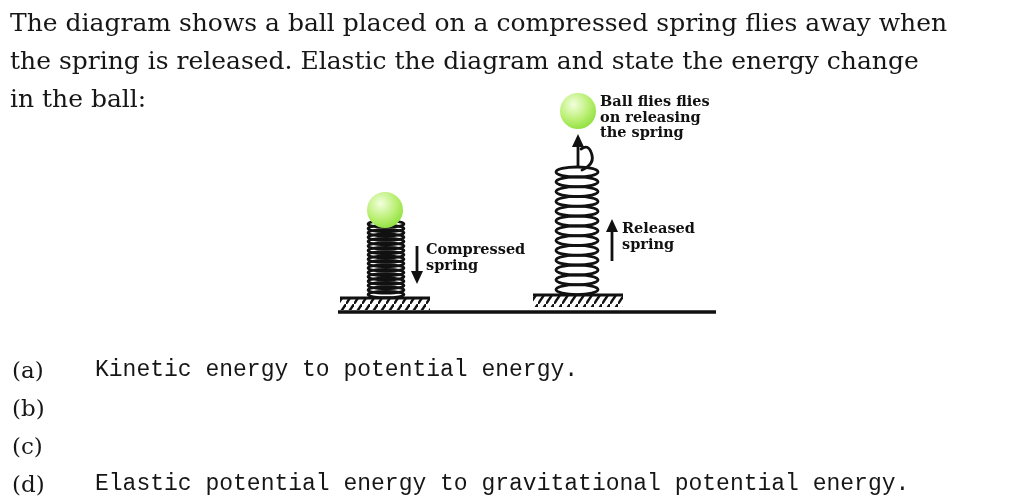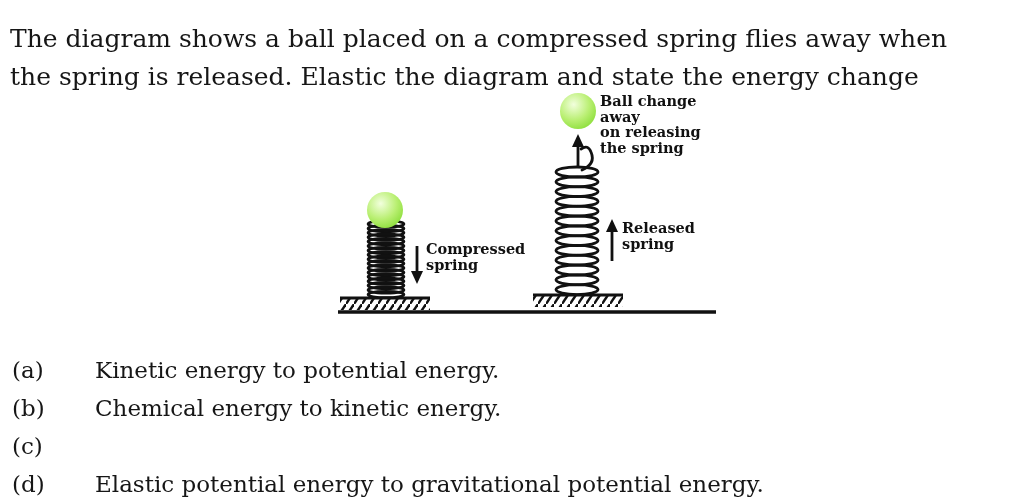--- a/index.html
+++ b/index.html
@@ -2,47 +2,48 @@
 <html style="--ink: #111111;"><head>
 <meta charset="utf-8">
 <style>
   :root { --ink:#111111; }
   * { margin:0; padding:0; box-sizing:border-box; }
   html,body { width:1024px; height:499px; background:#ffffff; overflow:hidden;
               font-family:"DejaVu Serif","Liberation Serif",serif; color:#1a1a1a; }
   .page { position:relative; width:1024px; height:499px; }
 
   
-  .question { position:absolute; left:10px; top:20px; width:1010px; }
+  .question { position:absolute; left:10px; top:4px; width:1010px; }
   .qline { font-size:25px; line-height:38px; white-space:nowrap; color:#161616; }
 
   
   .diagram { position:absolute; left:330px; top:88px; width:392px; height:238px; }
   .diagram svg { position:absolute; left:0; top:0; }
   .lbl { position:absolute; font-family:"DejaVu Serif","Liberation Serif",serif;
          font-weight:bold; font-size:14.5px; line-height:15.5px; color:var(--ink);
          white-space:pre-line; }
   .lbl-ballflies  { left:270px; top:5px; }
   .lbl-compressed { left:96px;  top:153px; }
   .lbl-released   { left:292px; top:132px; }
 
   
   .options { position:absolute; left:0; top:351px; width:1024px; }
   .opt-row { position:relative; height:38px; font-size:23px; line-height:38px; color:#161616; }
   .opt-letter { position:absolute; left:12px; }
-  .opt-text   { position:absolute; left:95px; white-space:nowrap; }
+  .opt-text   { position:absolute; left:95px; white-space:nowrap;font-family:Liberation Mono, monospace; }
 </style>
 </head>
 <body>
 
 <div class="page">
 
   <div class="question">
     <div class="qline">The diagram shows a ball placed on a compressed spring flies away when</div>
     <div class="qline">the spring is released. Elastic the diagram and state the energy change</div>
+    <div class="qline">in the ball:</div>
   </div>
 
   <div class="diagram">
     <svg width="392" height="238" viewBox="0 0 392 238" xmlns="http://www.w3.org/2000/svg">
       <defs>
         <radialGradient id="ballGrad" cx="0.38" cy="0.32" r="0.8">
           <stop offset="0" stop-color="#f2ffdd"></stop>
           <stop offset="0.55" stop-color="#b9ef72"></stop>
           <stop offset="1" stop-color="#84db31"></stop>
         </radialGradient>
@@ -107,37 +108,36 @@
         <rect x="10" y="211" width="90" height="11" fill="url(#hatch)"></rect>
         <line x1="10" y1="210" x2="100" y2="210" stroke="var(--ink)" stroke-width="3"></line>
       </g>
       <g>
         <rect x="203" y="208" width="90" height="11" fill="url(#hatch)"></rect>
         <line x1="203" y1="207" x2="293" y2="207" stroke="var(--ink)" stroke-width="3"></line>
       </g>
       <line x1="8" y1="224" x2="386" y2="224" stroke="var(--ink)" stroke-width="3.4"></line>
     </svg>
 
-    <div class="lbl lbl-ballflies">Ball change away
+    <div class="lbl lbl-ballflies">Ball flies flies
 on releasing
 the spring</div>
     <div class="lbl lbl-compressed">Compressed
 spring</div>
     <div class="lbl lbl-released">Released
 spring</div>
   </div>
 
   <div class="options">
     <div class="opt-row">
       <span class="opt-letter">(a)</span>
       <span class="opt-text">Kinetic energy to potential energy.</span>
     </div>
     <div class="opt-row">
       <span class="opt-letter">(b)</span>
-      <span class="opt-text">Chemical energy to kinetic energy.</span>
     </div>
     <div class="opt-row">
       <span class="opt-letter">(c)</span>
     </div>
     <div class="opt-row">
       <span class="opt-letter">(d)</span>
       <span class="opt-text">Elastic potential energy to gravitational potential energy.</span>
     </div>
   </div>
 

